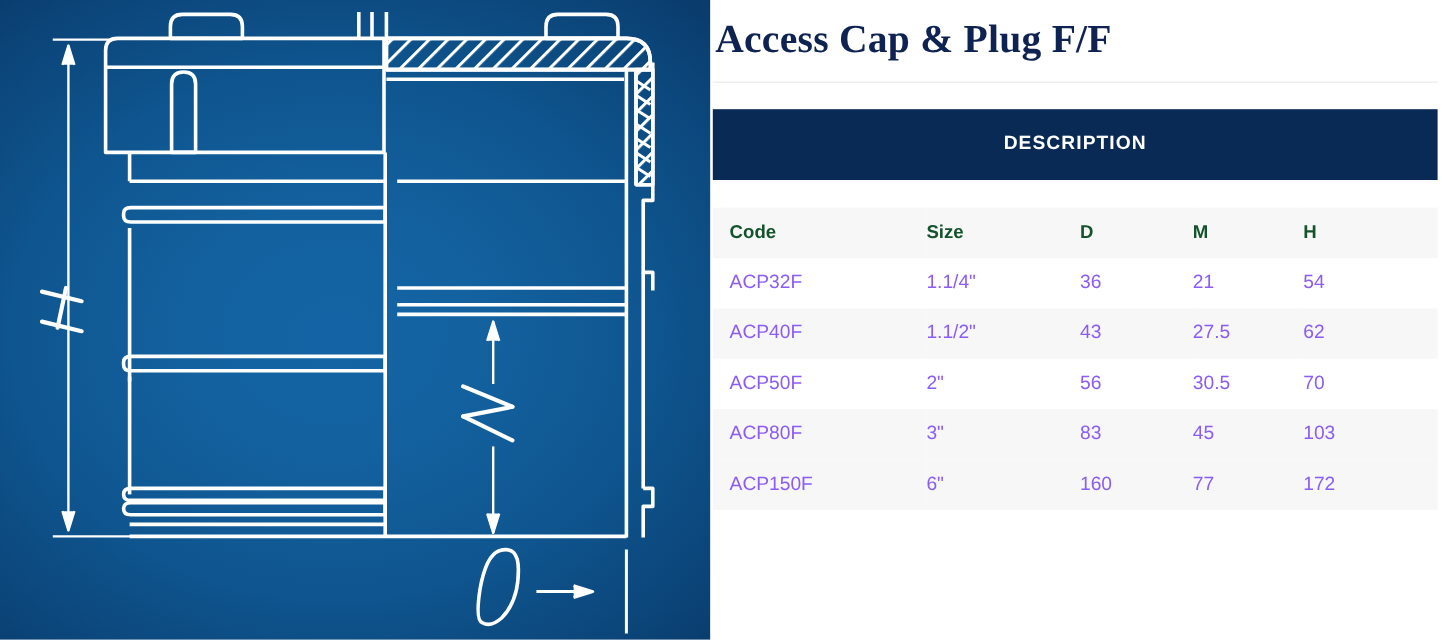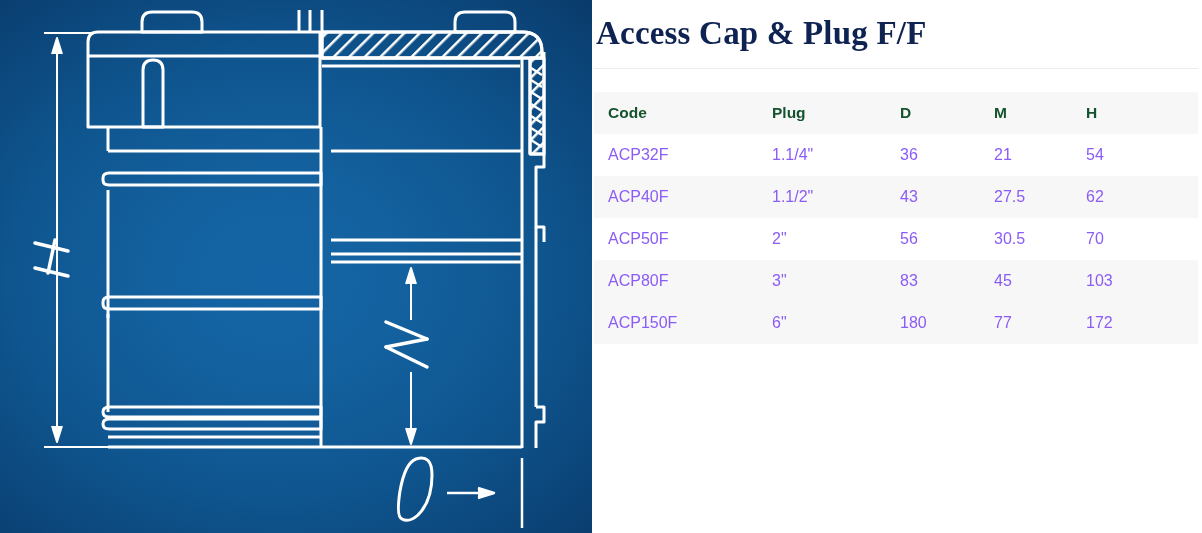--- a/index.html
+++ b/index.html
@@ -236,33 +236,36 @@
       </g>
     </svg>
   </div>
 
   <div class="info-panel">
 
     <h1 class="title">Access Cap &amp; Plug F/F</h1>
 
     <div class="title-divider"></div>
 
+    <div class="desc-bar">
+      <span>DESCRIPTION</span>
+    </div>
 
     <table class="spec-table">
       <colgroup>
         <col class="col-code">
           <col class="col-size">
           <col class="col-d">
         <col class="col-m">
           <col class="col-h">
       </colgroup>
       <thead>
         <tr>
           <th class="col-code">Code</th>
-          <th>Plug</th>
+          <th>Size</th>
           <th>D</th>
           <th>M</th>
           <th>H</th>
         </tr>
       </thead>
       <tbody>
         <tr class="plain">
           <td class="col-code">ACP32F</td>
           <td>1.1/4"</td>
           <td>36</td>
@@ -286,21 +289,21 @@
         <tr class="alt">
           <td class="col-code">ACP80F</td>
           <td>3"</td>
           <td>83</td>
           <td>45</td>
           <td>103</td>
         </tr>
         <tr class="alt">
           <td class="col-code">ACP150F</td>
           <td>6"</td>
-          <td>180</td>
+          <td>160</td>
           <td>77</td>
           <td>172</td>
         </tr>
       </tbody>
     </table>
 
   </div>
 </div>
 
 </body></html>

